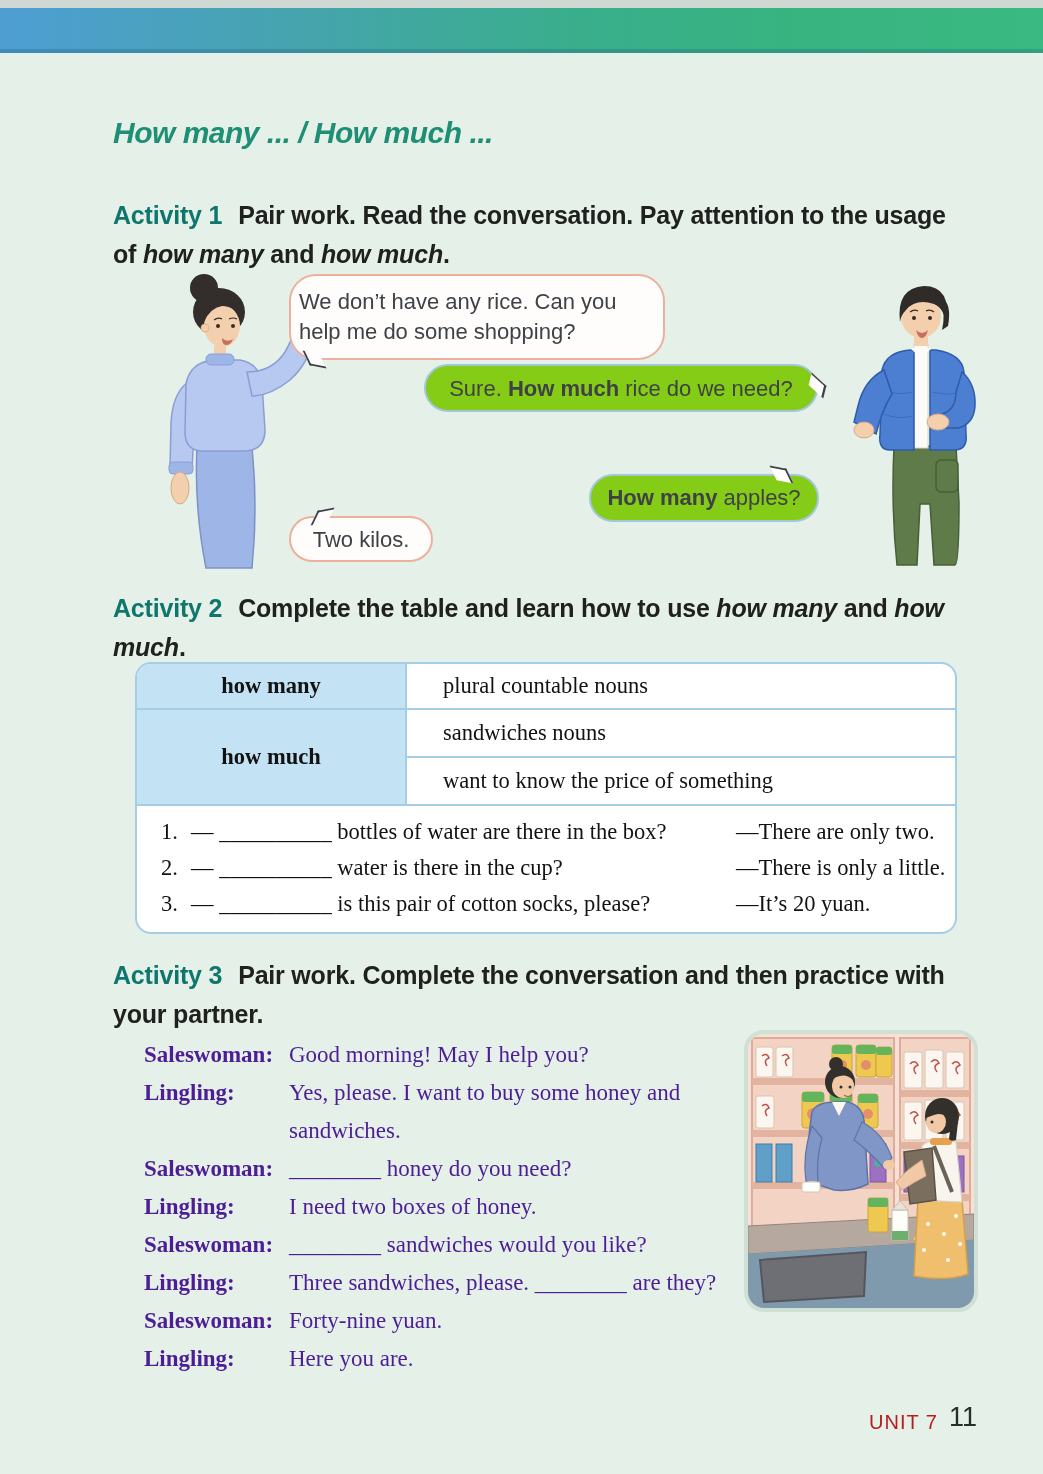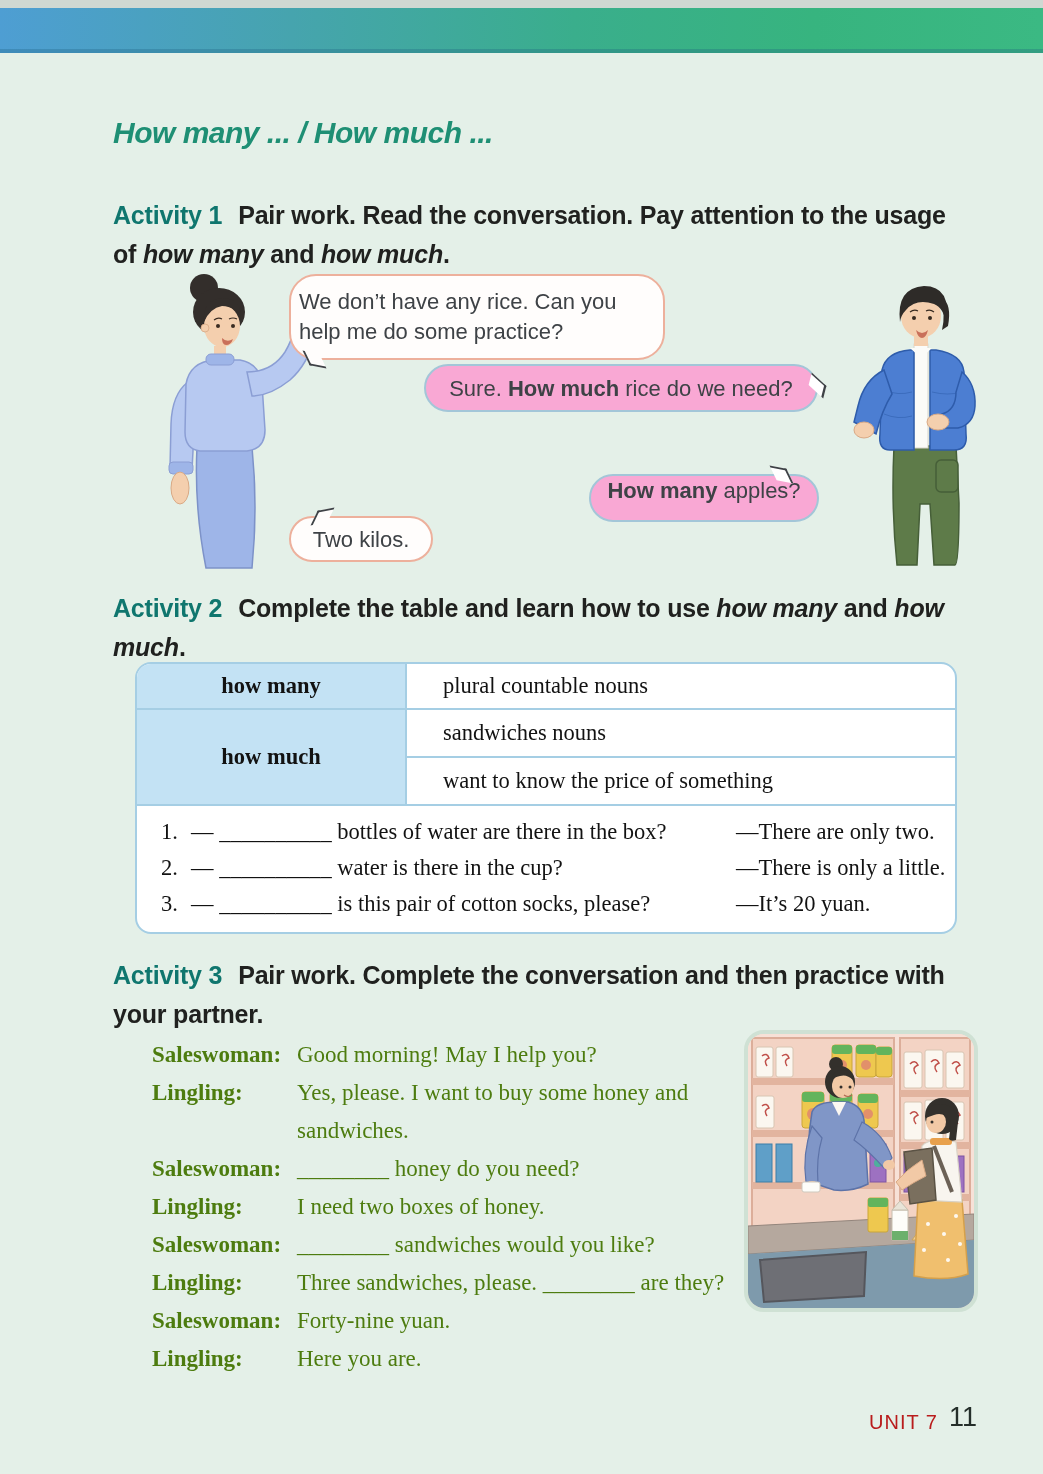--- a/index.html
+++ b/index.html
@@ -26,32 +26,32 @@
     letter-spacing:-0.2px;
   }
   .act-label { color:#0f766e; margin-right:16px; }
   .bi { font-style: italic; }
   
   .bubble {
     position:absolute; background:#fff; border:2.5px solid #a3c6d8;
     font-size:22px; line-height:30px; color:#3e4246; border-radius:24px;
   }
   .salmon { border-color:#edb09c; background:#fffdfc; }
-  .blue   { border-color:#a3c6d8; background:#f9a8d4; }
+  .blue   { border-color:#a3c6d8; background:#84cc16; }
   .tail { position:absolute; width:15px; height:15px; background:#fff; }
   .salmon > .tail { background:#fffdfc; border-color:#edb09c; }
   .blue   > .tail { background:#ffffff; border-color:#a3c6d8; }
   .tail.bl { left:16px;  bottom:-9px; border-left:2.5px solid; border-bottom:2.5px solid; transform:skewX(35deg) rotate(12deg); }
   .tail.tl { left:24px;  top:-9px;    border-left:2.5px solid; border-top:2.5px solid;    transform:skewX(-35deg) rotate(-12deg); }
   .tail.r  { right:-9px; top:12px;    border-top:2.5px solid;  border-right:2.5px solid;  transform:skewY(35deg) rotate(12deg); }
   .tail.tr { right:28px; top:-9px;    border-top:2.5px solid;  border-right:2.5px solid;  transform:skewX(35deg) rotate(12deg); }
   .b1 { left:289px; top:266px; width:376px; height:86px; padding:11px 8px; border-radius:27px; }
   .b2 { left:424px; top:356px; width:394px; height:48px; padding:8px 8px; text-align:center; white-space:nowrap; }
   .b3 { left:289px; top:406px; width:268px; height:88px; padding:12px 18px; }
-  .b4 { left:589px; top:466px; width:230px; height:48px; padding:0 8px; text-align:center; white-space:nowrap; }
+  .b4 { left:589px; top:466px; width:230px; height:48px; padding:7px 8px; text-align:center; white-space:nowrap; }
   .b5 { left:289px; top:508px; width:144px; height:46px; padding:7px 8px; text-align:center; white-space:nowrap; border-radius:23px; }
   .figure { position:absolute; }
   
   .gram-table {
     position:absolute; left:135px; top:654px; width:822px;
     background:#fff; border:2px solid #a5cee4; border-radius:16px; overflow:hidden;
     font-family:"Liberation Serif", serif; font-size:22.5px; color:#121212;
   }
   .t-row { display:flex; }
   .t-term {
@@ -63,22 +63,22 @@
   .t-def { flex:1; display:flex; align-items:center; padding-left:36px; white-space:nowrap; }
   .t-defs { flex:1; display:flex; flex-direction:column; }
   .t-defs .t-def:first-child { border-bottom:2px solid #a5cee4; }
   .t-ex { padding:8px 14px 10px 24px; }
   .ex-row { display:flex; line-height:36px; white-space:nowrap; }
   .ex-num { width:30px; flex-shrink:0; }
   .ex-q { width:545px; flex-shrink:0; }
   .ex-a { flex:1; }
   
   .dialogue {
-    position:absolute; left:152px; top:1028px; width:625px;
-    font-family:"Liberation Serif", serif; font-size:23px; color:#4d7c0f; line-height:38px;
+    position:absolute; left:144px; top:1028px; width:625px;
+    font-family:"Liberation Serif", serif; font-size:23px; color:#4c1d95; line-height:38px;
   }
   .dlg-row { display:flex; }
   .dlg-speaker { width:145px; font-weight:700; flex-shrink:0; }
   .dlg-text { white-space:nowrap; }
   
   .shop {
     position:absolute; left:744px; top:1022px; width:234px; height:282px;
     border:4px solid #cfe1d4; border-radius:20px; overflow:hidden; background:#f7e1d7;
   }
   .footer-unit {
@@ -145,21 +145,21 @@
       <path d="M90,20 Q100,26 96,48 L90,52 Q94,34 88,26 Z" fill="#2e2b28"></path>
       <circle cx="62" cy="40" r="2" fill="#362a20"></circle>
       <circle cx="78" cy="40" r="2" fill="#362a20"></circle>
       <path d="M58,34 q4,-3 8,-1 M74,33 q4,-2 8,1" stroke="#362a20" stroke-width="1.2" fill="none"></path>
       <path d="M64,52 q6,6 12,0 q-2,8 -6,8 q-4,0 -6,-8 Z" fill="#c9705a"></path>
     </svg>
   </div>
 
   <div class="bubble salmon b1">
     <span>We don’t have any rice. Can you</span><br>
-    <span>help me do some practice?</span>
+    <span>help me do some shopping?</span>
     <i class="tail bl"></i>
   </div>
   <div class="bubble blue b2">
     <span>Sure. </span><b>How much</b><span> rice do we need?</span>
     <i class="tail r"></i>
   </div>
   <div class="bubble blue b4">
     <b>How many</b><span> apples?</span>
     <i class="tail tr"></i>
   </div>

